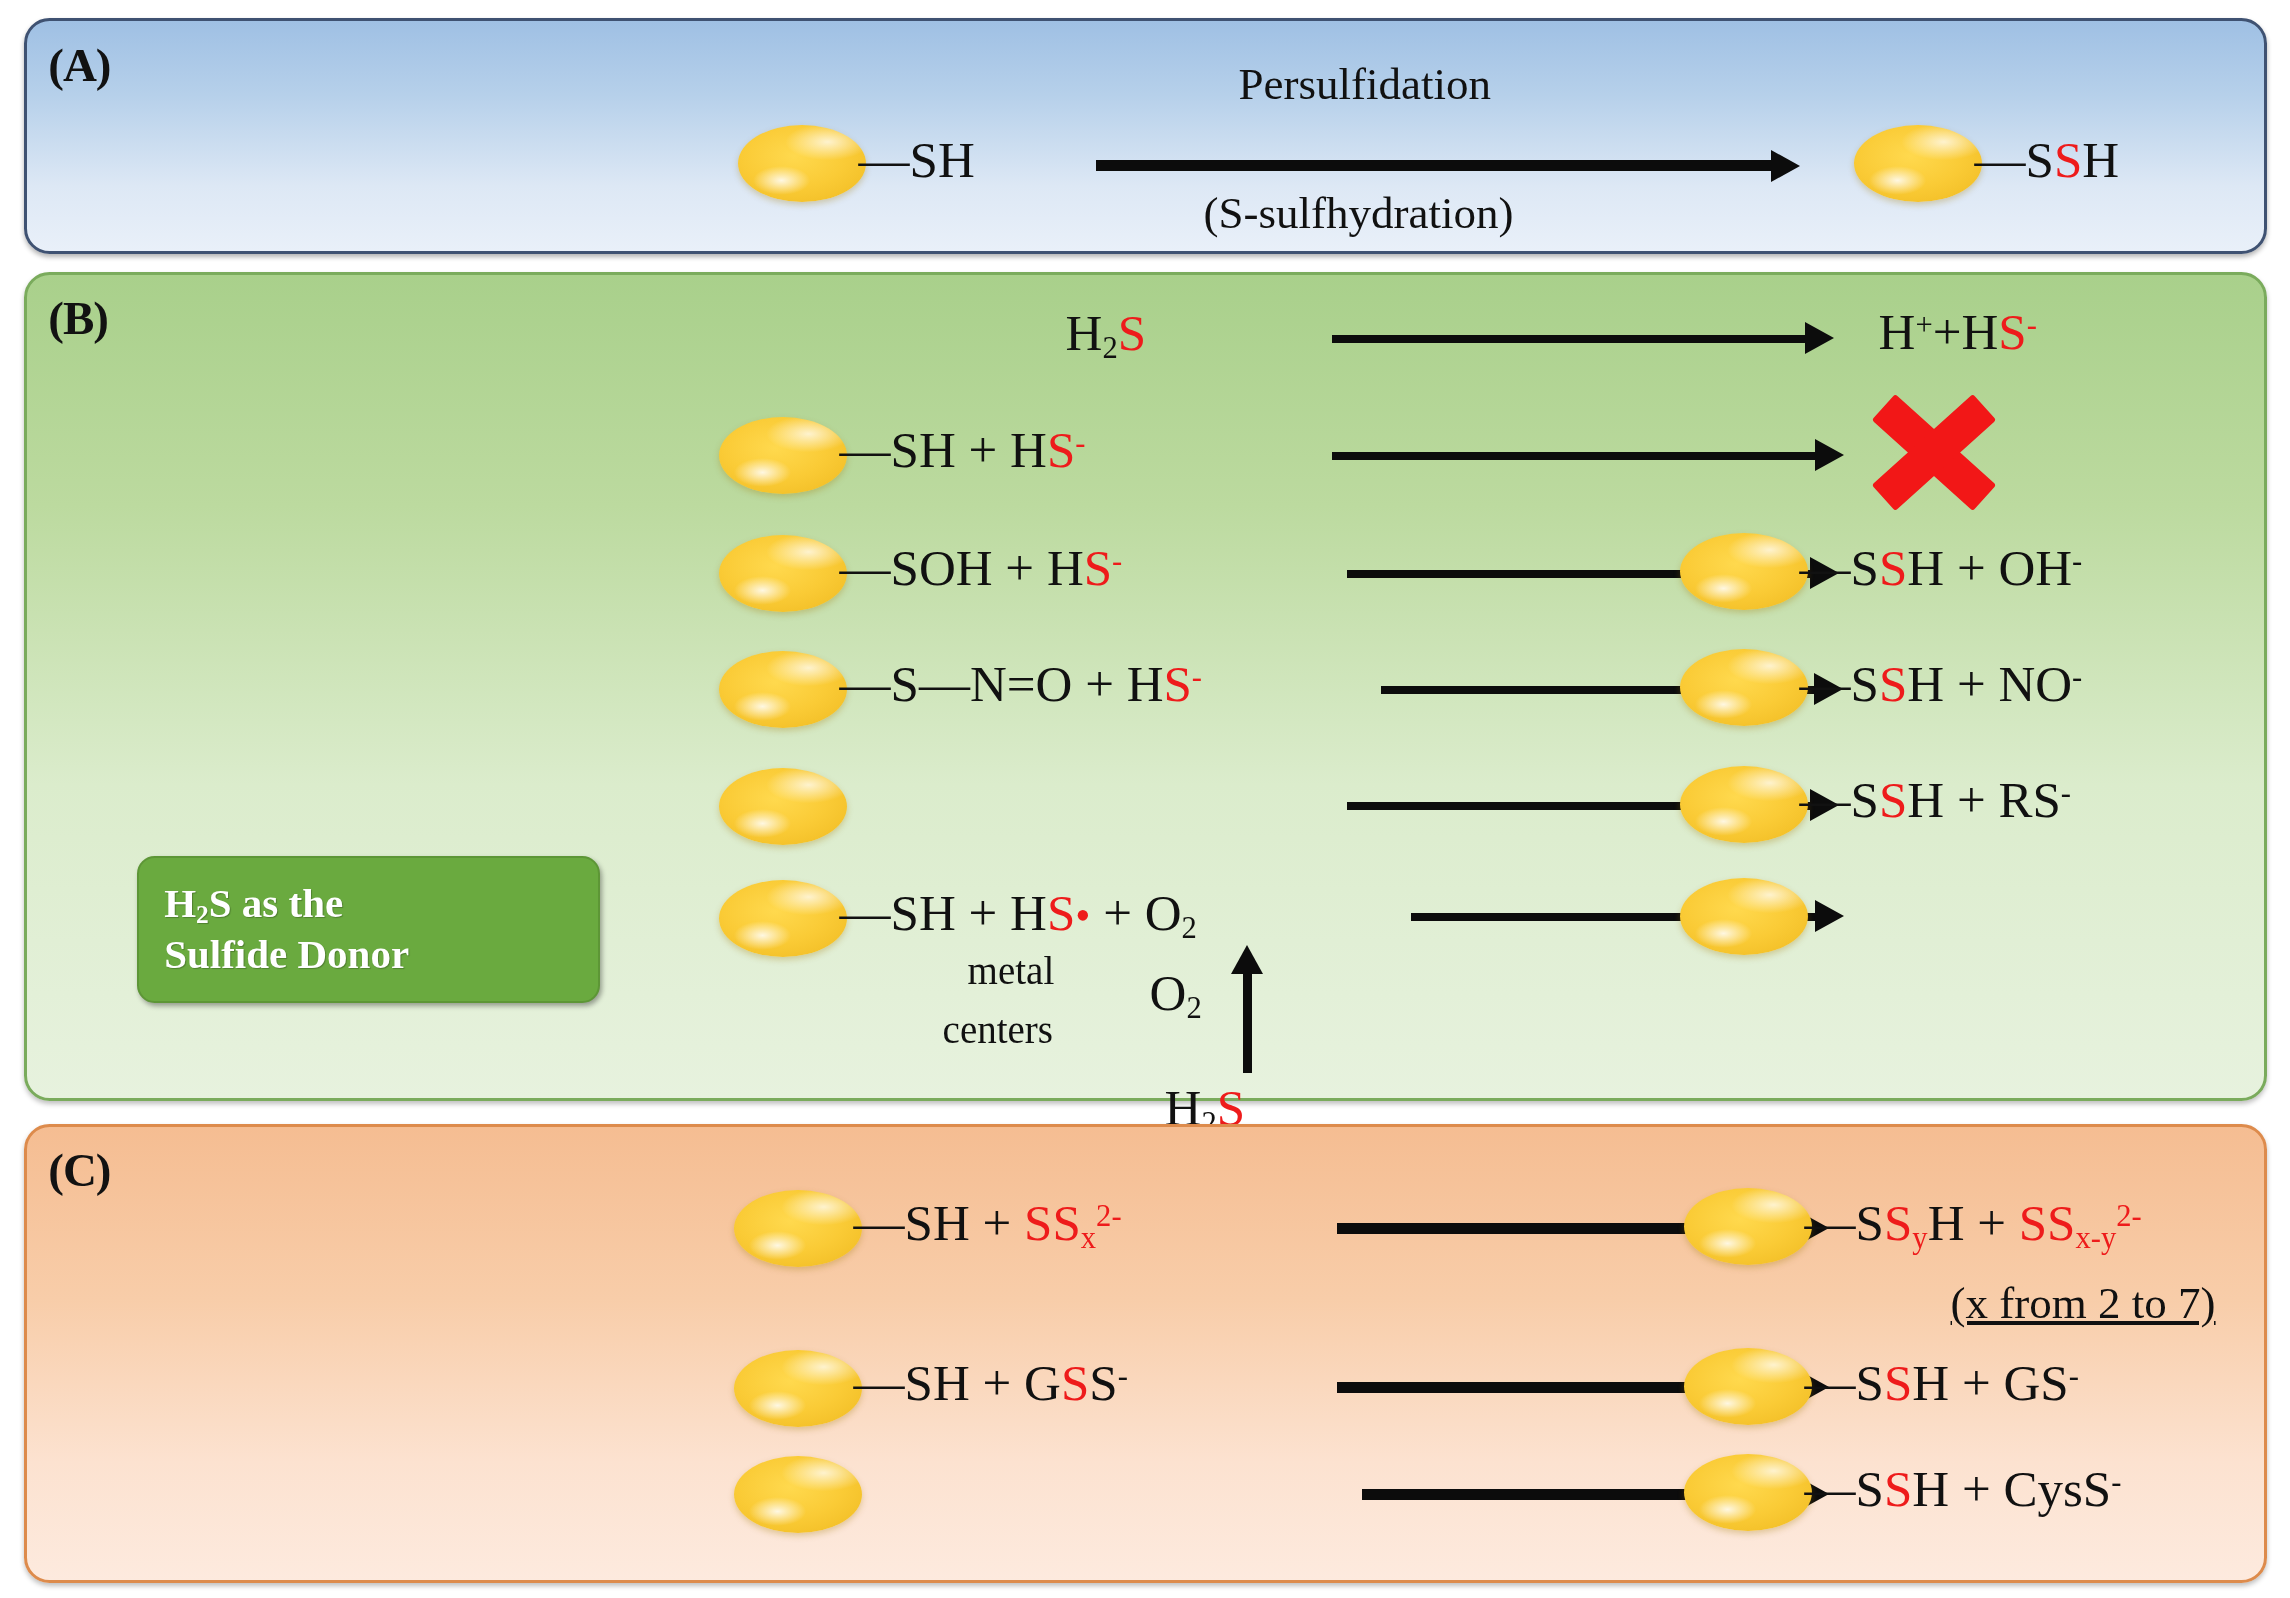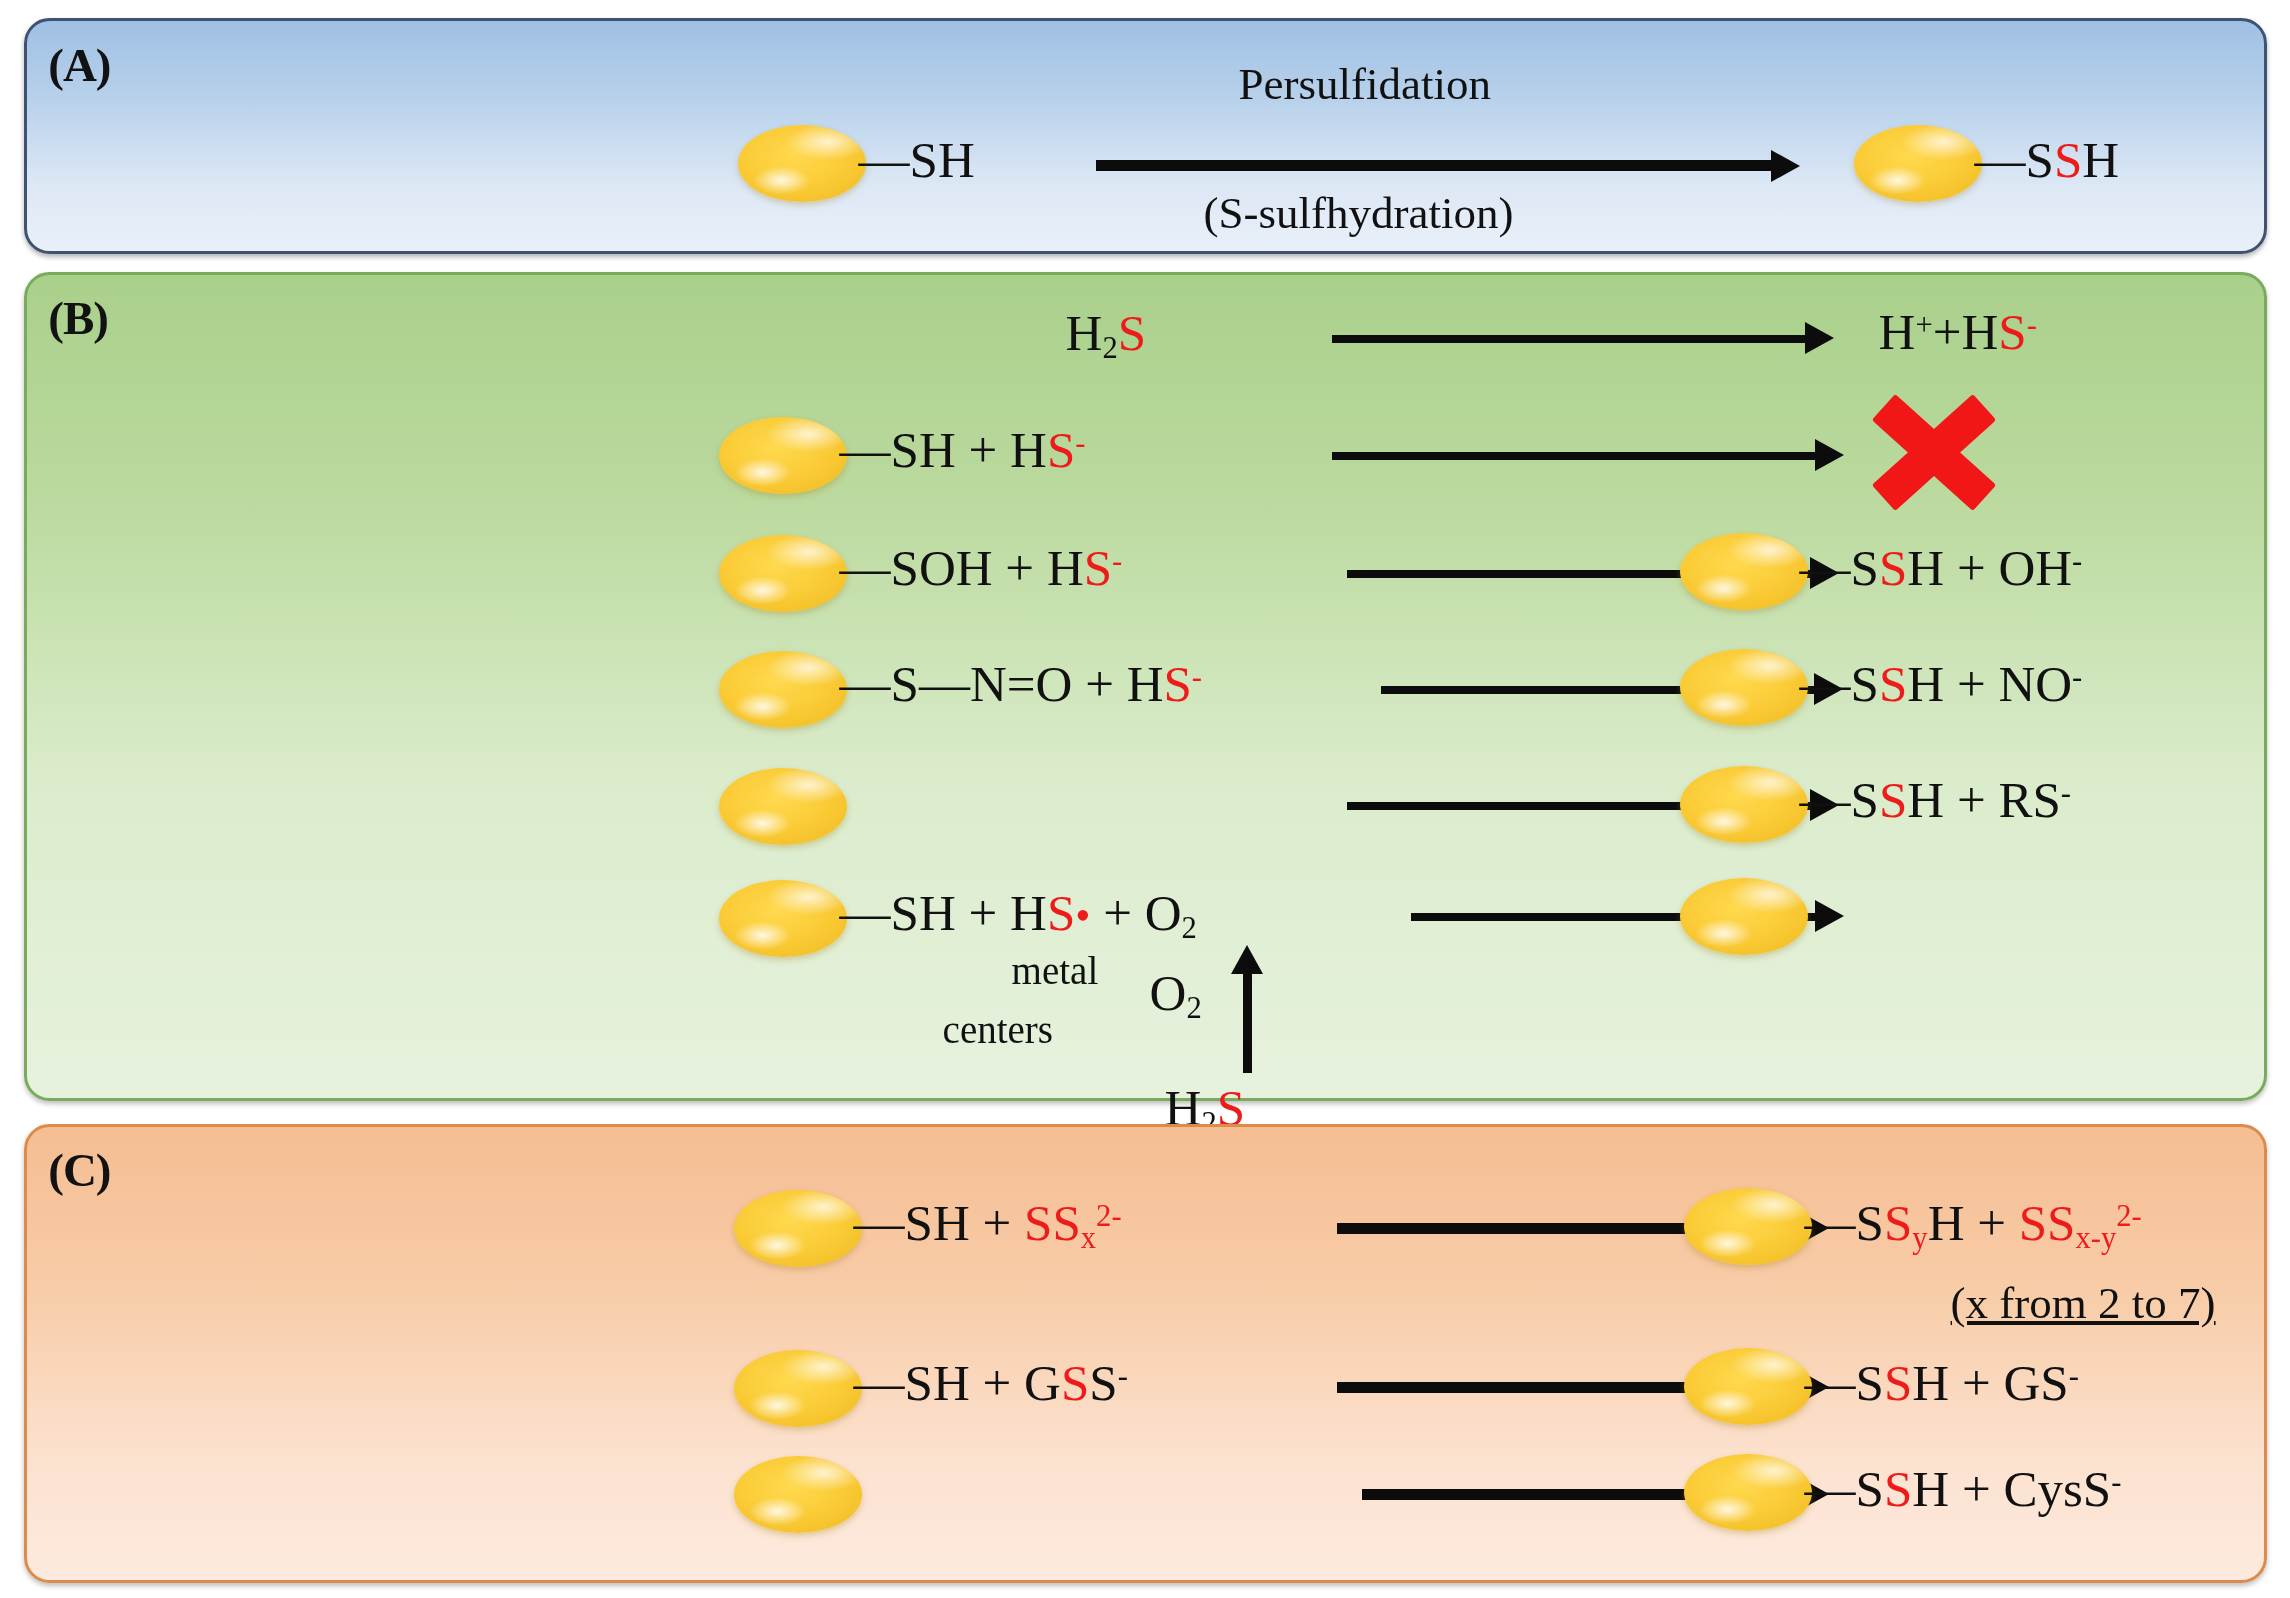--- a/index.html
+++ b/index.html
@@ -110,20 +110,24 @@
     </div>
     <div class="f mid" style="left:1177px;top:170px;">(S-sulfhydration)</div>
 
     <div class="blob" style="left:1827px;top:104px;"></div>
     <div class="f" style="left:1948px;top:114px;"><span>—S</span><span class="red">S</span><span>H</span></div>
   </div>
 
   <div class="panel panel-b">
     <div class="panel-tag" style="left:21.7px;top:15.8px;">(B)</div>
 
+    <div class="chip chip-green">
+      <span>H</span><sub>2</sub><span>S as the</span><br>
+      <span>Sulfide Donor</span>
+    </div>
 
     <div class="f" style="left:1039px;top:33px;">H<sub>2</sub><span class="red">S</span></div>
     <div class="arrow" style="left:1305px;top:47px;width:502px;">
       <div class="shaft" style="width:475px;"></div>
         <div class="head" style="left:473px;"></div>
     </div>
     <div class="f" style="left:1852px;top:31.5px;">H<sup>+</sup>+H<span class="red">S</span><sup class="red">-</sup></div>
 
     <div class="blob" style="left:692px;top:142px;"></div>
     <div class="f" style="left:813px;top:150px;">—SH + H<span class="red">S</span><sup class="red">-</sup></div>
@@ -163,21 +167,21 @@
     <div class="f" style="left:1773px;top:500px;">—S<span class="red">S</span>H + RS<sup>-</sup></div>
 
     <div class="blob" style="left:692px;top:605px;"></div>
     <div class="f" style="left:813px;top:613px;">—SH + H<span class="red">S<span class="dot">•</span></span> + O<sub>2</sub></div>
     <div class="arrow" style="left:1384px;top:625px;width:433px;">
       <div class="shaft" style="width:406px;"></div>
         <div class="head" style="left:404px;"></div>
     </div>
     <div class="blob" style="left:1653px;top:603px;"></div>
 
-    <div class="f small" style="left:941px;top:676px;margin-left:44px;">metal</div>
+    <div class="f small" style="left:941px;top:676px;">metal</div>
     <div class="f small" style="left:916px;top:735px;">centers</div>
     <div class="f" style="left:1123px;top:693px;"><span>O</span><sub>2</sub></div>
     <div class="varrow" style="left:1204px;top:670px;height:128px;">
       <div class="vhead"></div>
         <div class="vshaft" style="height:106px;"></div>
     </div>
     <div class="f" style="left:1138px;top:808px;"><span>H</span><sub>2</sub><span class="red">S</span></div>
   </div>
 
   <div class="panel panel-c">

